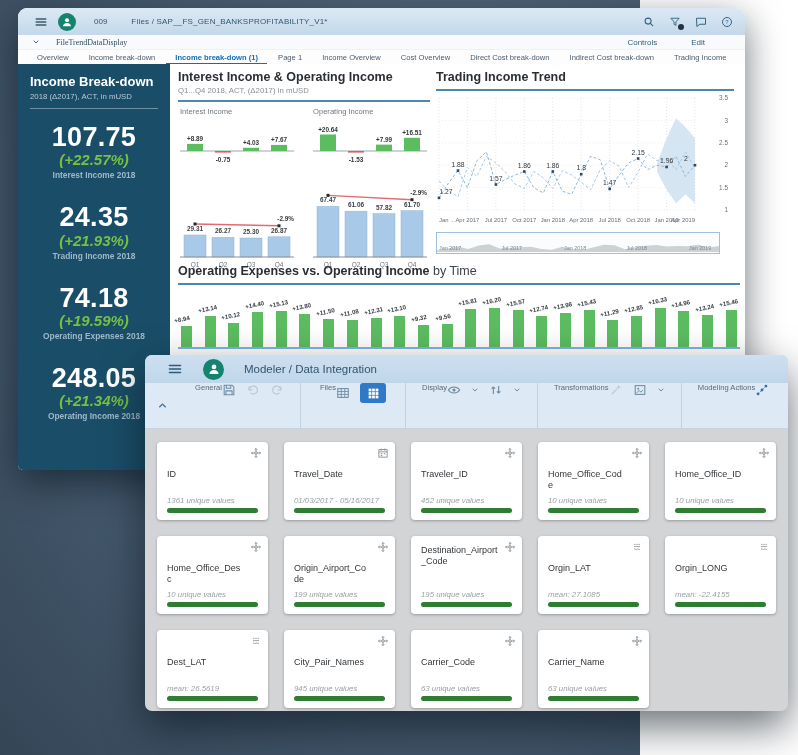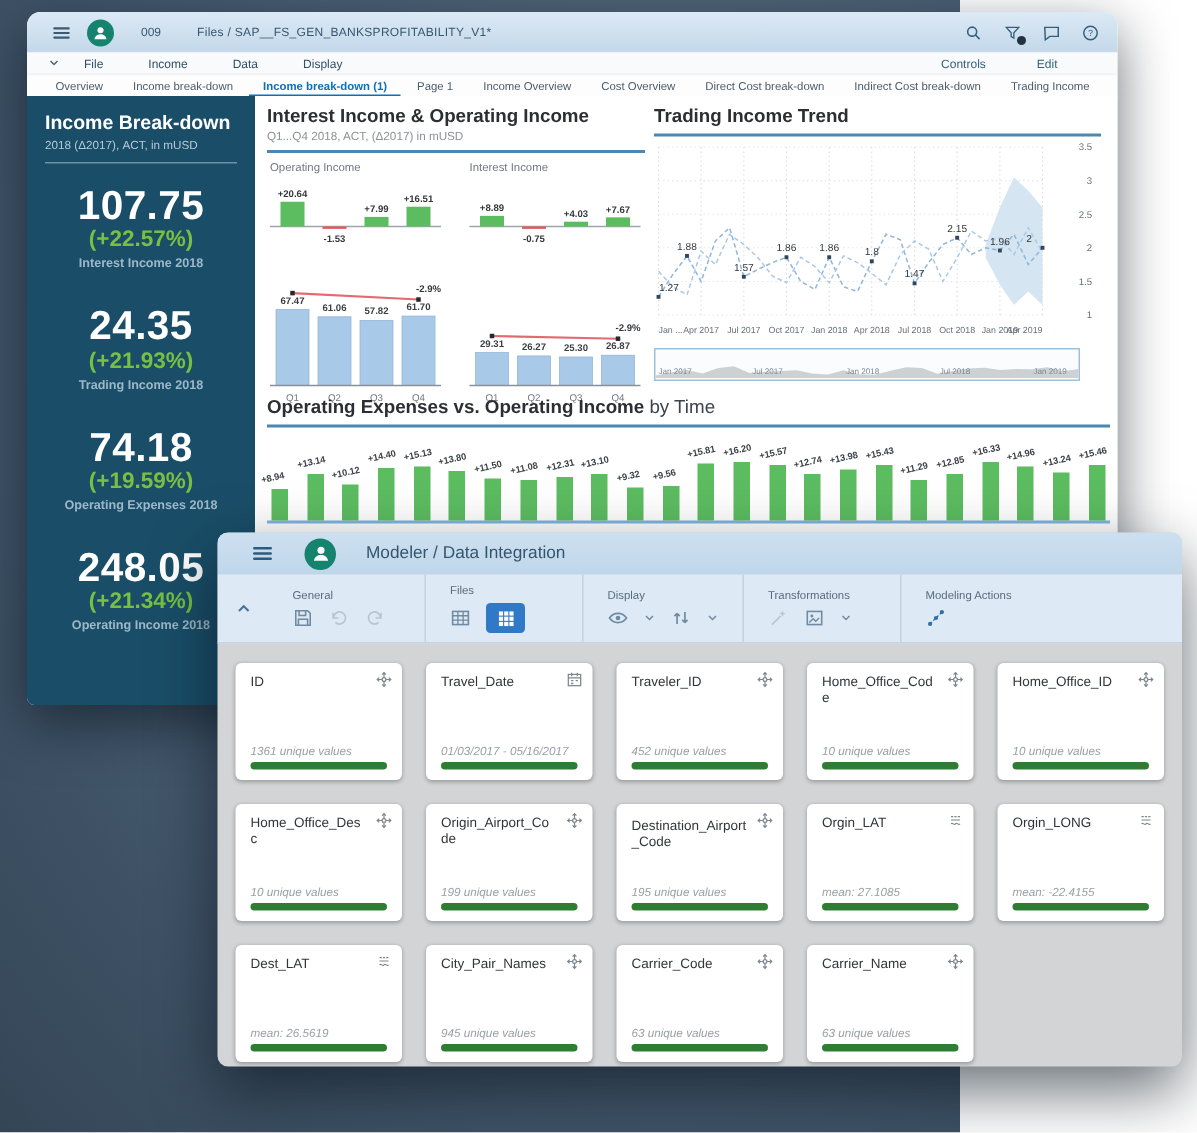--- a/index.html
+++ b/index.html
@@ -30,21 +30,21 @@
   .tab{font-size:7.6px;color:#4a5c6b;padding:3px 9px 0 9px;white-space:nowrap;cursor:pointer;}
   .tab.active{color:#0d6fb8;border-bottom:2px solid #0d6fb8;font-weight:bold;}
   .content{position:absolute;top:56px;left:0;right:0;bottom:0;display:flex;}
   
   .sidebar{width:152px;background:#1a4e68;color:#fff;padding:10px 12px;box-sizing:border-box;flex:none;}
   .sb-title{font-size:13px;font-weight:bold;}
   .sb-sub{font-size:7.8px;color:#b6cbd9;margin-top:3px;}
   .sb-divider{border:none;border-top:1px solid #6f8fa3;margin:7px 0 14px 0;}
   .kpi{margin-bottom:23px;text-align:center;}
   .kpi-value{font-size:27px;font-weight:bold;letter-spacing:.3px;line-height:1.05;}
-  .kpi-delta{font-size:15px;font-weight:bold;color:#76c043;line-height:1.2;}
+  .kpi-delta{font-size:15px;font-weight:bold;color:#76c043;line-height:1.2;font-style:italic;}
   .kpi-label{font-size:8.4px;font-weight:bold;color:#9db8c9;margin-top:1px;}
   
   .charts{flex:1;position:relative;background:#fff;}
   .chart-title{font-size:12.5px;font-weight:bold;color:#2b2f33;line-height:14px;}
   .chart-title .suffix{font-weight:normal;color:#3c434a;}
   .chart-sub{font-size:7.8px;color:#8a9096;margin-top:2px;line-height:9px;}
   .chart-rule{border:none;border-top:2px solid #4d87b0;margin:5px 0 3px 0;}
   #chart1{position:absolute;left:8px;top:6px;width:252px;}
   #chart1-panels{display:flex;gap:14px;margin-top:2px;}
   .panel{width:119px;}
@@ -62,36 +62,36 @@
   .modeler-window{position:absolute;left:145px;top:355px;width:643px;height:356px;border-radius:7px;
     box-shadow:0 16px 42px rgba(6,16,26,.6);z-index:2;overflow:hidden;background:#d2d4d6;}
   .mod-header{height:28px;background:linear-gradient(#cde0f0,#bfd6ea);display:flex;align-items:center;padding:0 14px 0 22px;}
   .mod-header .icon-btn{width:16px;height:16px;color:#2d5b7e;}
   .mod-avatar{width:21px;height:21px;border-radius:50%;background:#16836f;display:flex;align-items:center;justify-content:center;margin-left:20px;}
   .mod-avatar svg{width:14px;height:14px;}
   .mod-title{font-size:11.5px;color:#33556e;margin-left:20px;}
   .mod-toolbar{height:45px;background:#dde9f4;display:flex;align-items:stretch;border-bottom:1px solid #c6d4e1;}
   .tb-collapse{width:34px;display:flex;align-items:center;justify-content:center;color:#4a7396;}
   .tb-collapse svg{width:11px;height:11px;}
-  .tb-group{display:flex;flex-direction:column;align-items:flex-start;justify-content:center;
+  .tb-group{display:flex;flex-direction:row;align-items:flex-start;justify-content:center;
     padding:0 16px;border-left:1px solid #c3d2e0;min-width:72px;}
   .tb-group:first-of-type{border-left:none;}
   .tb-label{font-size:7.6px;color:#5a6b7a;margin-bottom:4px;}
   .tb-icons{display:flex;align-items:center;gap:10px;color:#6f8ba3;}
   .tool-icon{width:14px;height:14px;cursor:pointer;}
   .tool-icon.small{width:8px;height:8px;}
   .tool-icon.disabled{color:#b9c6d1;cursor:default;}
   .tool-icon.blue{color:#2f6ea8;}
   .mode-active{width:26px;height:20px;background:#3079c6;border-radius:3px;display:flex;align-items:center;justify-content:center;color:#fff;cursor:pointer;}
   .mode-active svg{width:13px;height:13px;}
   .cards{padding:13px 12px;display:grid;grid-template-columns:repeat(5,1fr);gap:16px 16px;}
   .card{position:relative;background:#fff;border-radius:4px;box-shadow:0 1px 3px rgba(0,0,0,.28);
     height:78px;padding:7px 10px;box-sizing:border-box;cursor:pointer;}
   .card-icon{position:absolute;top:5px;right:6px;width:12px;height:12px;color:#7d868c;}
-  .card-name{font-size:9px;color:#32363a;line-height:1.2;padding-right:14px;overflow-wrap:anywhere;margin-top:0;}
+  .card-name{font-size:9px;color:#32363a;line-height:1.2;padding-right:14px;overflow-wrap:anywhere;margin-top:20px;}
   .card.two-line .card-name{margin-top:2px;}
   .card-stat{position:absolute;left:10px;bottom:15px;font-size:7.8px;font-style:italic;color:#9aa0a6;white-space:nowrap;}
   .card-bar{position:absolute;left:10px;right:10px;bottom:7px;height:5px;border-radius:3px;background:#2e7d32;}
 </style>
 </head>
 <body>
 
 <div class="canvas">
 
   <div class="dashboard-window">
@@ -134,23 +134,23 @@
             </svg>
           </span>
         </span>
     </header>
     <nav class="menu-bar">
       <span class="chev" id="menu-chevron">
           <svg viewBox="0 0 12 12">
             <path d="M2.5 4l3.5 3.5L9.5 4" fill="none" stroke="currentColor" stroke-width="1.5"></path>
           </svg>
         </span>
-      <span id="menu-items" style="display:flex;gap:30px;">
+      <span id="menu-items" style="display:flex;gap:0;font-family:Liberation Serif, serif;">
           <span class="menu-item">File</span>
-          <span class="menu-item">Income</span>
+          <span class="menu-item">Trend</span>
           <span class="menu-item">Data</span>
           <span class="menu-item">Display</span>
         </span>
       <span class="menu-actions" id="menu-actions">
           <span class="menu-item">Controls</span>
           <span class="menu-item">Edit</span>
         </span>
     </nav>
     <nav class="tab-bar" id="tab-bar">
         <span class="tab">Overview</span>
@@ -194,20 +194,51 @@
           </div>
       </aside>
 
       <div class="charts">
         <section id="chart1">
           <div class="chart-title">Interest Income &amp; Operating Income</div>
           <div class="chart-sub">Q1...Q4 2018, ACT, (Δ2017) in mUSD</div>
           <hr class="chart-rule">
           <div id="chart1-panels">
               <div class="panel">
+              <div class="panel-legend">Interest Income</div>
+                <svg width="119" height="156" viewBox="0 0 119 156">
+                  <line x1="2" y1="34" x2="116" y2="34" stroke="#9aa5ae" stroke-width="1"></line>
+                  <rect x="9" y="26.9" width="16" height="7.1" fill="#5cbc60"></rect>
+                  <text x="17" y="23.9" text-anchor="middle" font-size="6.4" font-weight="600" fill="#33383d">+8.89</text>
+                  <rect x="37" y="34" width="16" height="1.6" fill="#e05c5c"></rect>
+                  <text x="45" y="44.6" text-anchor="middle" font-size="6.4" font-weight="600" fill="#33383d">-0.75</text>
+                  <rect x="65" y="30.8" width="16" height="3.2" fill="#5cbc60"></rect>
+                  <text x="73" y="27.8" text-anchor="middle" font-size="6.4" font-weight="600" fill="#33383d">+4.03</text>
+                  <rect x="93" y="27.9" width="16" height="6.1" fill="#5cbc60"></rect>
+                  <text x="101" y="24.9" text-anchor="middle" font-size="6.4" font-weight="600" fill="#33383d">+7.67</text>
+                  <rect x="6" y="118.0" width="22" height="22.0" fill="#a9c9e8" stroke="#8fb4d8" stroke-width="0.5"></rect>
+                  <text x="17" y="114.0" text-anchor="middle" font-size="6.4" font-weight="600" fill="#3a3f44">29.31</text>
+                  <rect x="34" y="120.3" width="22" height="19.7" fill="#a9c9e8" stroke="#8fb4d8" stroke-width="0.5"></rect>
+                  <text x="45" y="116.3" text-anchor="middle" font-size="6.4" font-weight="600" fill="#3a3f44">26.27</text>
+                  <rect x="62" y="121.0" width="22" height="19.0" fill="#a9c9e8" stroke="#8fb4d8" stroke-width="0.5"></rect>
+                  <text x="73" y="117.0" text-anchor="middle" font-size="6.4" font-weight="600" fill="#3a3f44">25.30</text>
+                  <rect x="90" y="119.8" width="22" height="20.2" fill="#a9c9e8" stroke="#8fb4d8" stroke-width="0.5"></rect>
+                  <text x="101" y="115.8" text-anchor="middle" font-size="6.4" font-weight="600" fill="#3a3f44">26.87</text>
+                  <line x1="17" y1="107.0" x2="101" y2="108.8" stroke="#e26b72" stroke-width="1.4"></line>
+                  <rect x="15.5" y="105.5" width="3" height="3" fill="#26292c"></rect>
+                  <rect x="99.5" y="107.3" width="3" height="3" fill="#26292c"></rect>
+                  <text x="116" y="103.8" text-anchor="end" font-size="6.4" font-weight="600" fill="#33383d">-2.9%</text>
+                  <line x1="2" y1="140" x2="116" y2="140" stroke="#8a9096" stroke-width="1"></line>
+                  <text x="17" y="150" text-anchor="middle" font-size="6.5" fill="#6f7780">Q1</text>
+                  <text x="45" y="150" text-anchor="middle" font-size="6.5" fill="#6f7780">Q2</text>
+                  <text x="73" y="150" text-anchor="middle" font-size="6.5" fill="#6f7780">Q3</text>
+                  <text x="101" y="150" text-anchor="middle" font-size="6.5" fill="#6f7780">Q4</text>
+                </svg>
+              </div>
+              <div class="panel">
               <div class="panel-legend">Operating Income</div>
                 <svg width="119" height="156" viewBox="0 0 119 156">
                   <line x1="2" y1="34" x2="116" y2="34" stroke="#9aa5ae" stroke-width="1"></line>
                   <rect x="9" y="17.5" width="16" height="16.5" fill="#5cbc60"></rect>
                   <text x="17" y="14.5" text-anchor="middle" font-size="6.4" font-weight="600" fill="#33383d">+20.64</text>
                   <rect x="37" y="34" width="16" height="1.6" fill="#e05c5c"></rect>
                   <text x="45" y="44.6" text-anchor="middle" font-size="6.4" font-weight="600" fill="#33383d">-1.53</text>
                   <rect x="65" y="27.6" width="16" height="6.4" fill="#5cbc60"></rect>
                   <text x="73" y="24.6" text-anchor="middle" font-size="6.4" font-weight="600" fill="#33383d">+7.99</text>
                   <rect x="93" y="20.8" width="16" height="13.2" fill="#5cbc60"></rect>
@@ -217,51 +248,20 @@
                   <rect x="34" y="94.2" width="22" height="45.8" fill="#a9c9e8" stroke="#8fb4d8" stroke-width="0.5"></rect>
                   <text x="45" y="90.2" text-anchor="middle" font-size="6.4" font-weight="600" fill="#3a3f44">61.06</text>
                   <rect x="62" y="96.6" width="22" height="43.4" fill="#a9c9e8" stroke="#8fb4d8" stroke-width="0.5"></rect>
                   <text x="73" y="92.6" text-anchor="middle" font-size="6.4" font-weight="600" fill="#3a3f44">57.82</text>
                   <rect x="90" y="93.7" width="22" height="46.3" fill="#a9c9e8" stroke="#8fb4d8" stroke-width="0.5"></rect>
                   <text x="101" y="89.7" text-anchor="middle" font-size="6.4" font-weight="600" fill="#3a3f44">61.70</text>
                   <line x1="17" y1="78.4" x2="101" y2="82.7" stroke="#e26b72" stroke-width="1.4"></line>
                   <rect x="15.5" y="76.9" width="3" height="3" fill="#26292c"></rect>
                   <rect x="99.5" y="81.2" width="3" height="3" fill="#26292c"></rect>
                   <text x="116" y="77.7" text-anchor="end" font-size="6.4" font-weight="600" fill="#33383d">-2.9%</text>
-                  <line x1="2" y1="140" x2="116" y2="140" stroke="#8a9096" stroke-width="1"></line>
-                  <text x="17" y="150" text-anchor="middle" font-size="6.5" fill="#6f7780">Q1</text>
-                  <text x="45" y="150" text-anchor="middle" font-size="6.5" fill="#6f7780">Q2</text>
-                  <text x="73" y="150" text-anchor="middle" font-size="6.5" fill="#6f7780">Q3</text>
-                  <text x="101" y="150" text-anchor="middle" font-size="6.5" fill="#6f7780">Q4</text>
-                </svg>
-              </div>
-              <div class="panel">
-              <div class="panel-legend">Interest Income</div>
-                <svg width="119" height="156" viewBox="0 0 119 156">
-                  <line x1="2" y1="34" x2="116" y2="34" stroke="#9aa5ae" stroke-width="1"></line>
-                  <rect x="9" y="26.9" width="16" height="7.1" fill="#5cbc60"></rect>
-                  <text x="17" y="23.9" text-anchor="middle" font-size="6.4" font-weight="600" fill="#33383d">+8.89</text>
-                  <rect x="37" y="34" width="16" height="1.6" fill="#e05c5c"></rect>
-                  <text x="45" y="44.6" text-anchor="middle" font-size="6.4" font-weight="600" fill="#33383d">-0.75</text>
-                  <rect x="65" y="30.8" width="16" height="3.2" fill="#5cbc60"></rect>
-                  <text x="73" y="27.8" text-anchor="middle" font-size="6.4" font-weight="600" fill="#33383d">+4.03</text>
-                  <rect x="93" y="27.9" width="16" height="6.1" fill="#5cbc60"></rect>
-                  <text x="101" y="24.9" text-anchor="middle" font-size="6.4" font-weight="600" fill="#33383d">+7.67</text>
-                  <rect x="6" y="118.0" width="22" height="22.0" fill="#a9c9e8" stroke="#8fb4d8" stroke-width="0.5"></rect>
-                  <text x="17" y="114.0" text-anchor="middle" font-size="6.4" font-weight="600" fill="#3a3f44">29.31</text>
-                  <rect x="34" y="120.3" width="22" height="19.7" fill="#a9c9e8" stroke="#8fb4d8" stroke-width="0.5"></rect>
-                  <text x="45" y="116.3" text-anchor="middle" font-size="6.4" font-weight="600" fill="#3a3f44">26.27</text>
-                  <rect x="62" y="121.0" width="22" height="19.0" fill="#a9c9e8" stroke="#8fb4d8" stroke-width="0.5"></rect>
-                  <text x="73" y="117.0" text-anchor="middle" font-size="6.4" font-weight="600" fill="#3a3f44">25.30</text>
-                  <rect x="90" y="119.8" width="22" height="20.2" fill="#a9c9e8" stroke="#8fb4d8" stroke-width="0.5"></rect>
-                  <text x="101" y="115.8" text-anchor="middle" font-size="6.4" font-weight="600" fill="#3a3f44">26.87</text>
-                  <line x1="17" y1="107.0" x2="101" y2="108.8" stroke="#e26b72" stroke-width="1.4"></line>
-                  <rect x="15.5" y="105.5" width="3" height="3" fill="#26292c"></rect>
-                  <rect x="99.5" y="107.3" width="3" height="3" fill="#26292c"></rect>
-                  <text x="116" y="103.8" text-anchor="end" font-size="6.4" font-weight="600" fill="#33383d">-2.9%</text>
                   <line x1="2" y1="140" x2="116" y2="140" stroke="#8a9096" stroke-width="1"></line>
                   <text x="17" y="150" text-anchor="middle" font-size="6.5" fill="#6f7780">Q1</text>
                   <text x="45" y="150" text-anchor="middle" font-size="6.5" fill="#6f7780">Q2</text>
                   <text x="73" y="150" text-anchor="middle" font-size="6.5" fill="#6f7780">Q3</text>
                   <text x="101" y="150" text-anchor="middle" font-size="6.5" fill="#6f7780">Q4</text>
                 </svg>
               </div>
             </div>
         </section>
 

